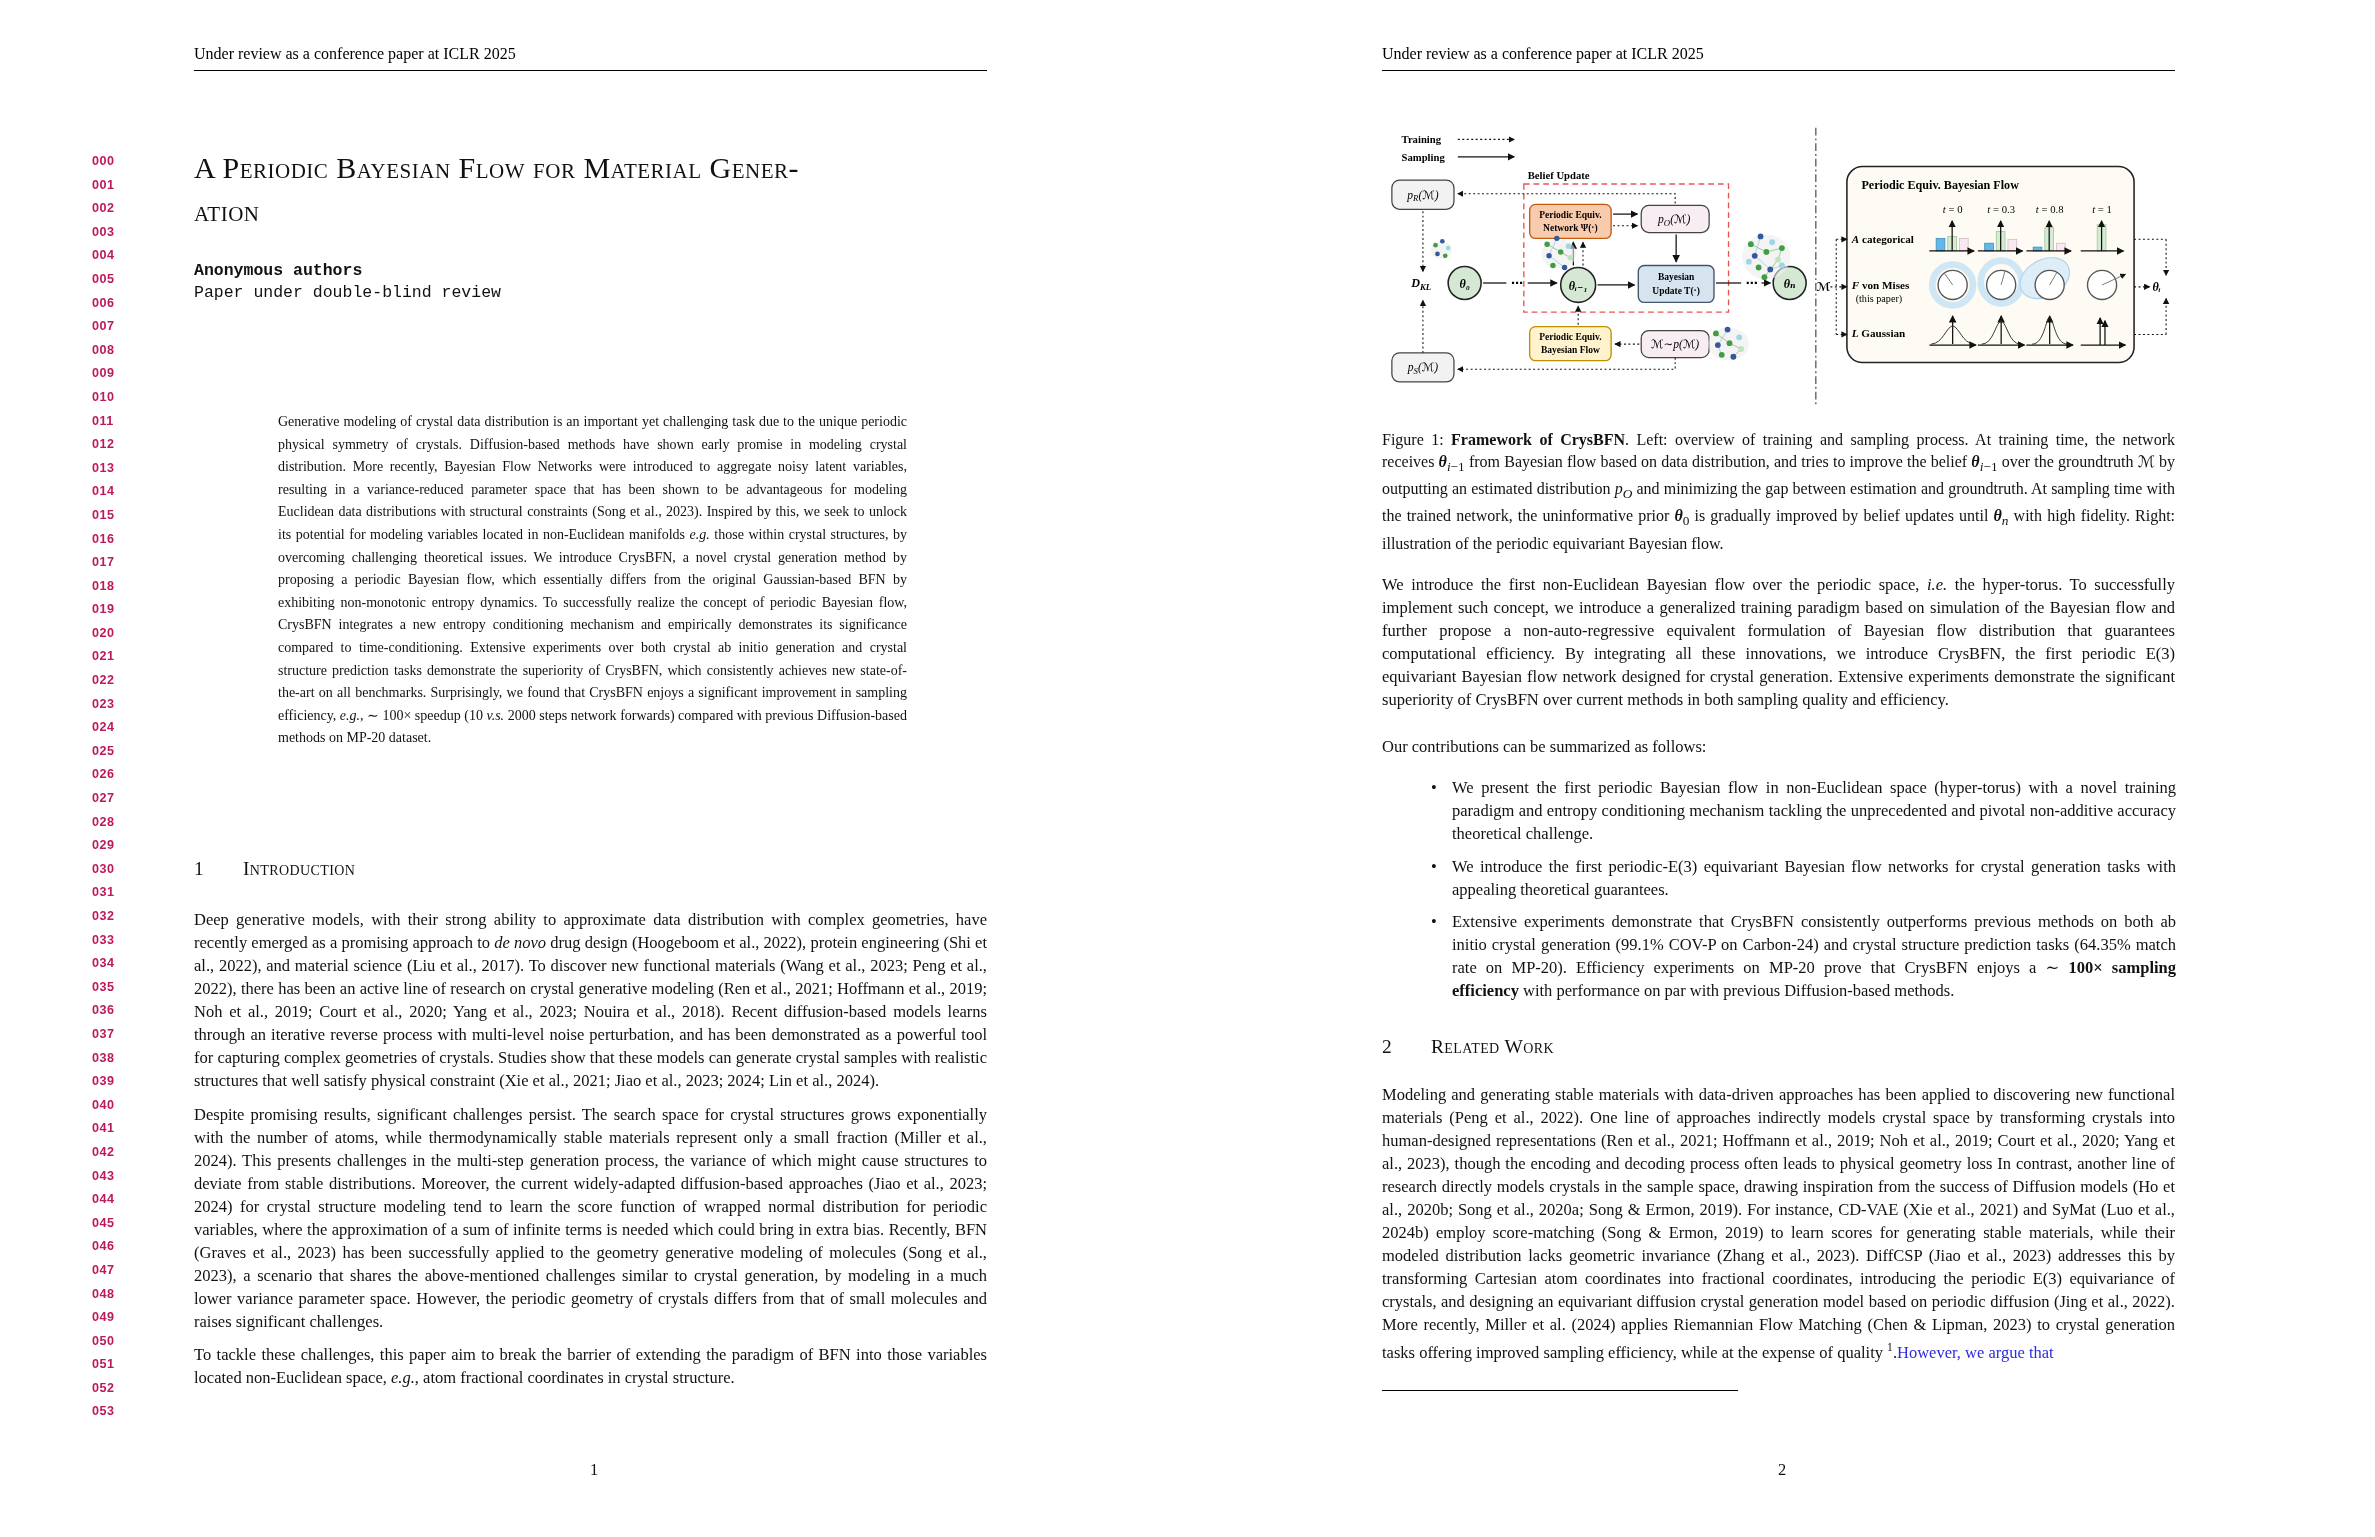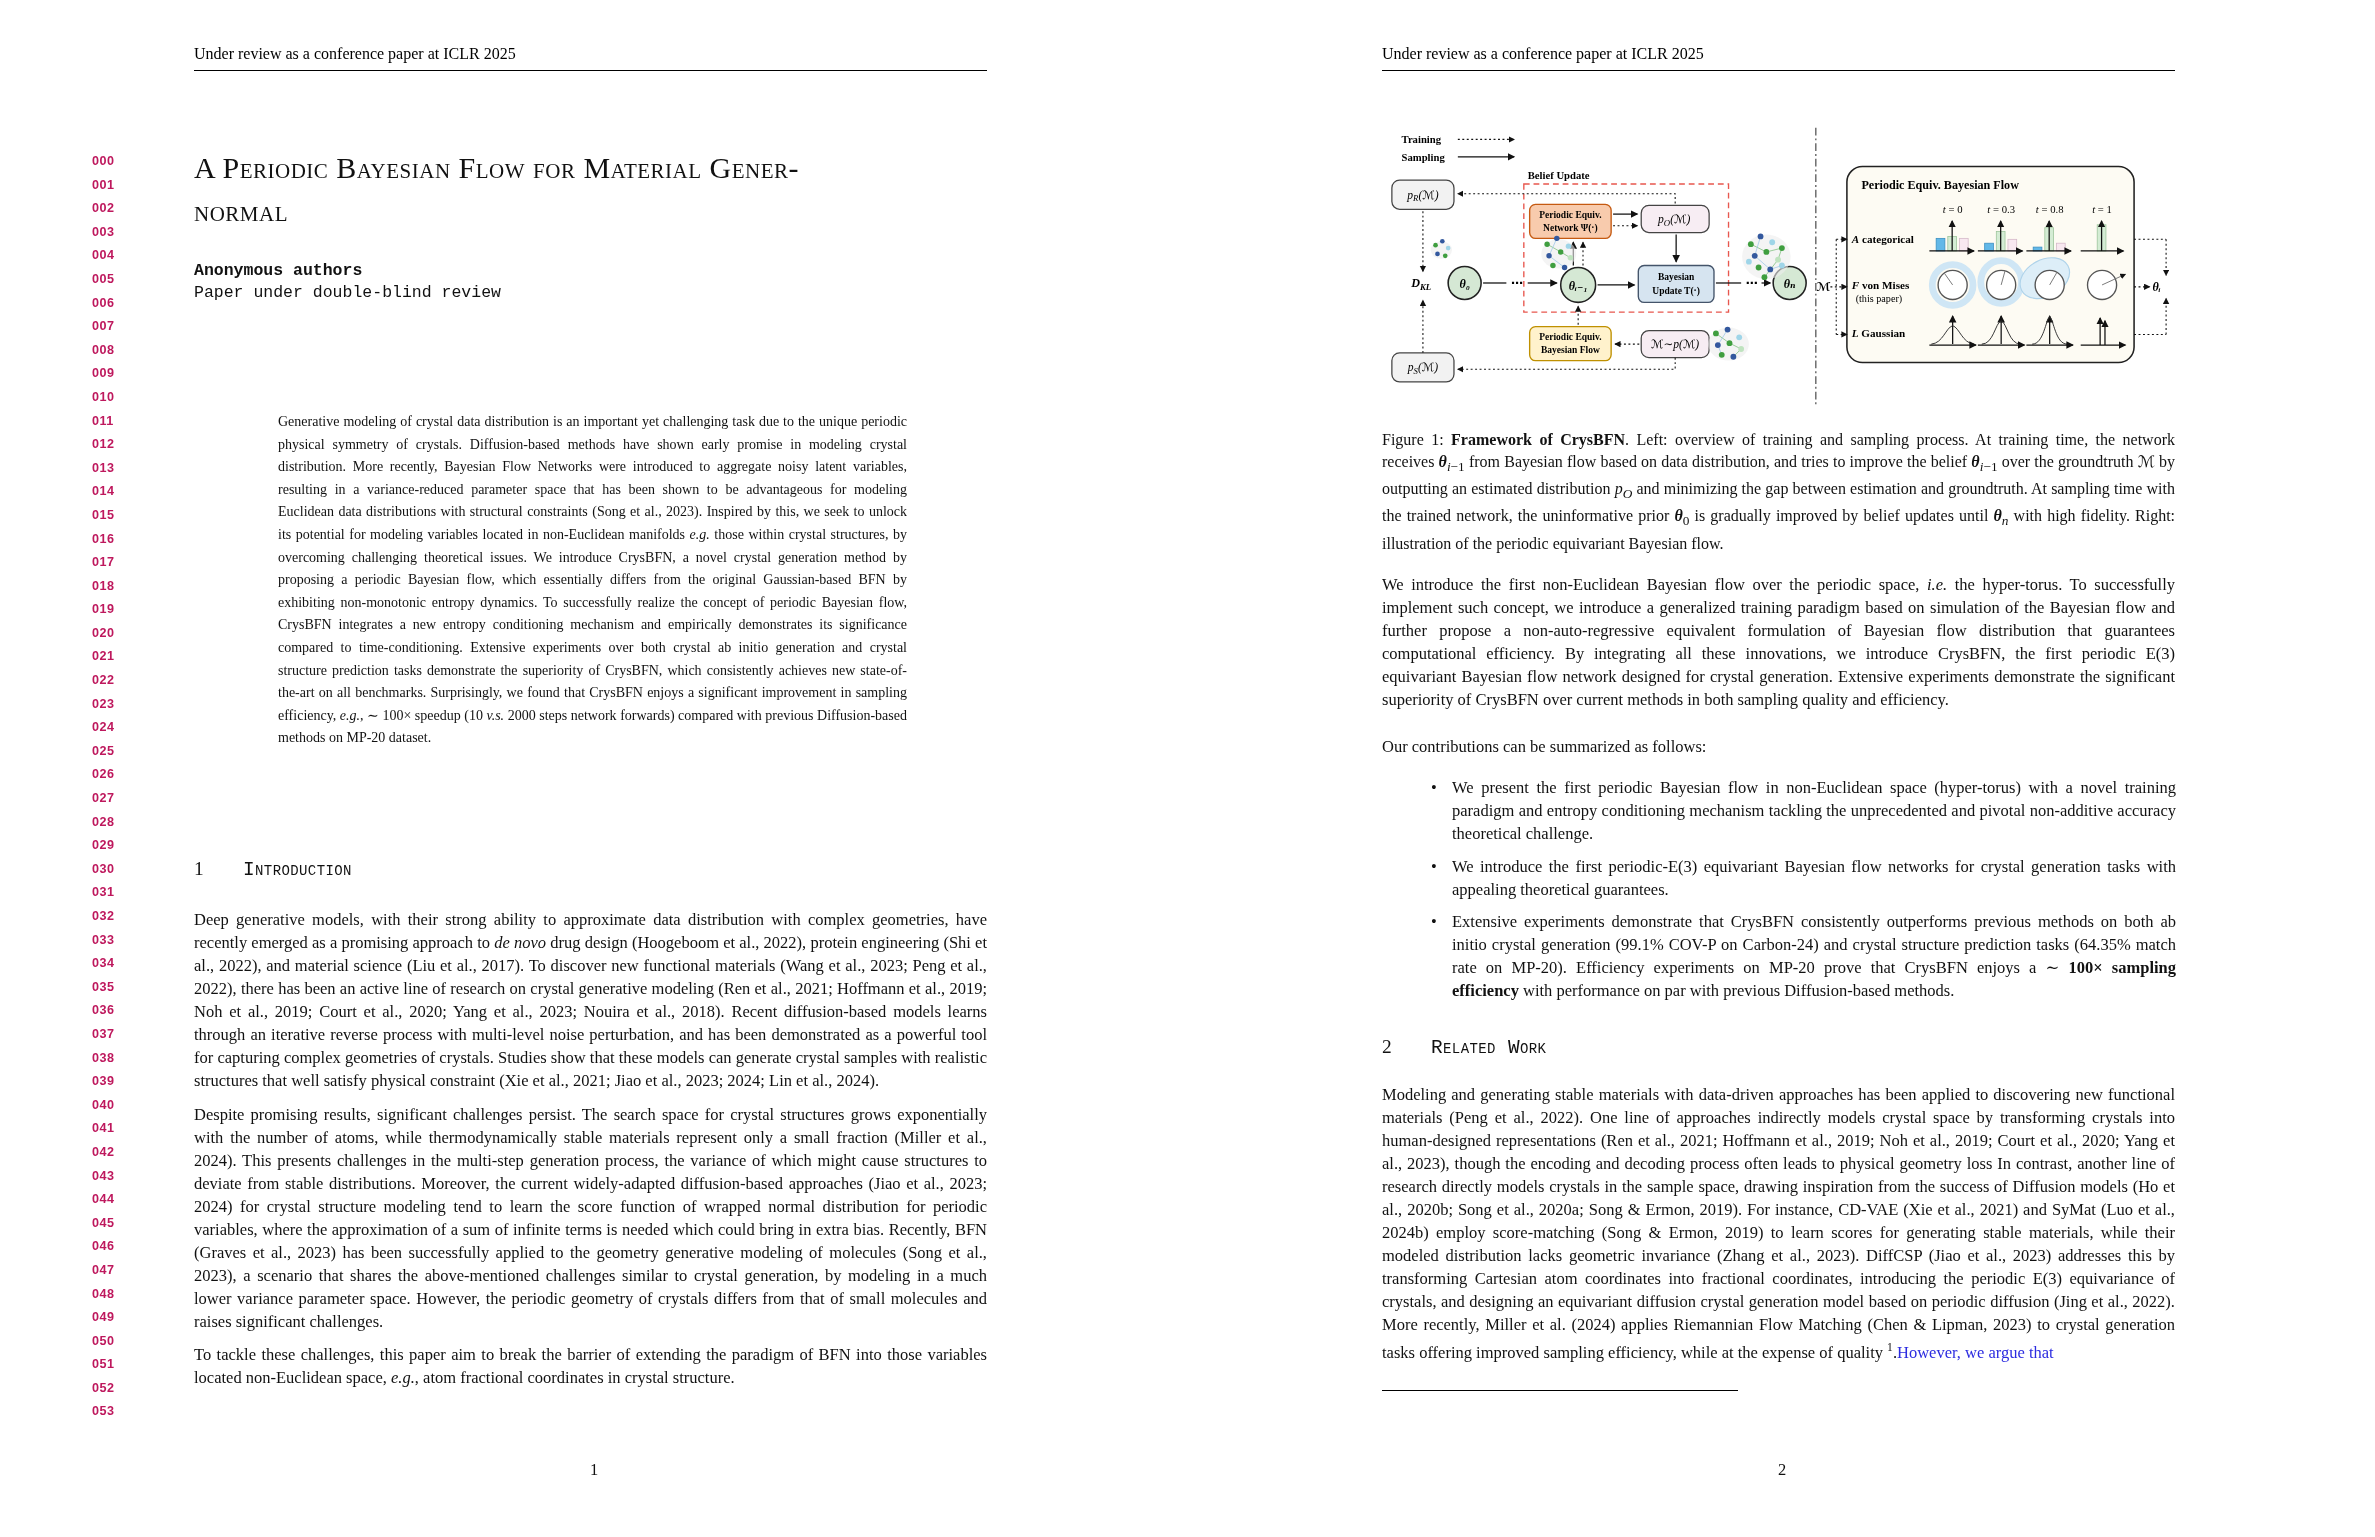--- a/index.html
+++ b/index.html
@@ -30,21 +30,21 @@
   .absheading{
     position:absolute;top:363px;left:194px;width:791px;text-align:center;
     font-size:18px;font-variant:small-caps;letter-spacing:0.8px;
   }
   .abstract{
     position:absolute;top:411px;left:278px;width:629px;
     font-size:14px;line-height:22.6px;text-align:justify;
   }
   .sech{position:absolute;left:194px;font-size:19.4px;}
   .sech .secnum{display:inline-block;width:49px;}
-  .sech .sectitle{font-variant:small-caps;letter-spacing:0.4px;font-family:Liberation Mono, monospace;}
+  .sech .sectitle{font-variant:small-caps;letter-spacing:0.4px;}
   #sec1{top:858px;} #sec2{top:1036px;}
 
   .flow{position:absolute;left:194px;width:793px;font-size:16.5px;line-height:23px;text-align:justify;}
   #paras1{top:908px;}
   .flow p{margin:0 0 10.7px 0;}
 
   .pagenum{position:absolute;top:1460px;left:0;width:1188px;text-align:center;font-size:16.5px;}
 
   #figwrap{position:absolute;top:120px;left:194px;width:793px;height:293px;}
   .caption{position:absolute;top:429px;left:194px;width:793px;font-size:16px;line-height:22px;text-align:justify;}
@@ -123,21 +123,21 @@
 045
 046
 047
 048
 049
 050
 051
 052
 053</div>
 
-  <h1 class="title"><span>A Periodic Bayesian Flow for Material Gener-</span><br><span>normal</span></h1>
+  <h1 class="title"><span>A Periodic Bayesian Flow for Material Gener-</span><br><span>ation</span></h1>
 
   <div class="authors">
     <div class="bold">Anonymous authors</div>
     <div>Paper under double-blind review</div>
   </div>
 
   <div class="abstract">Generative modeling of crystal data distribution is an important yet challenging task due to the unique periodic physical symmetry of crystals. Diffusion-based methods have shown early promise in modeling crystal distribution. More recently, Bayesian Flow Networks were introduced to aggregate noisy latent variables, resulting in a variance-reduced parameter space that has been shown to be advantageous for modeling Euclidean data distributions with structural constraints (Song et al., 2023). Inspired by this, we seek to unlock its potential for modeling variables located in non-Euclidean manifolds <i>e.g.</i> those within crystal structures, by overcoming challenging theoretical issues. We introduce CrysBFN, a novel crystal generation method by proposing a periodic Bayesian flow, which essentially differs from the original Gaussian-based BFN by exhibiting non-monotonic entropy dynamics. To successfully realize the concept of periodic Bayesian flow, CrysBFN integrates a new entropy conditioning mechanism and empirically demonstrates its significance compared to time-conditioning. Extensive experiments over both crystal ab initio generation and crystal structure prediction tasks demonstrate the superiority of CrysBFN, which consistently achieves new state-of-the-art on all benchmarks. Surprisingly, we found that CrysBFN enjoys a significant improvement in sampling efficiency, <i>e.g.</i>, ∼ 100× speedup (10 <i>v.s.</i> 2000 steps network forwards) compared with previous Diffusion-based methods on MP-20 dataset.</div>
 
   <div class="sech" id="sec1">
     <span class="secnum">1</span><span class="sectitle">Introduction</span>

